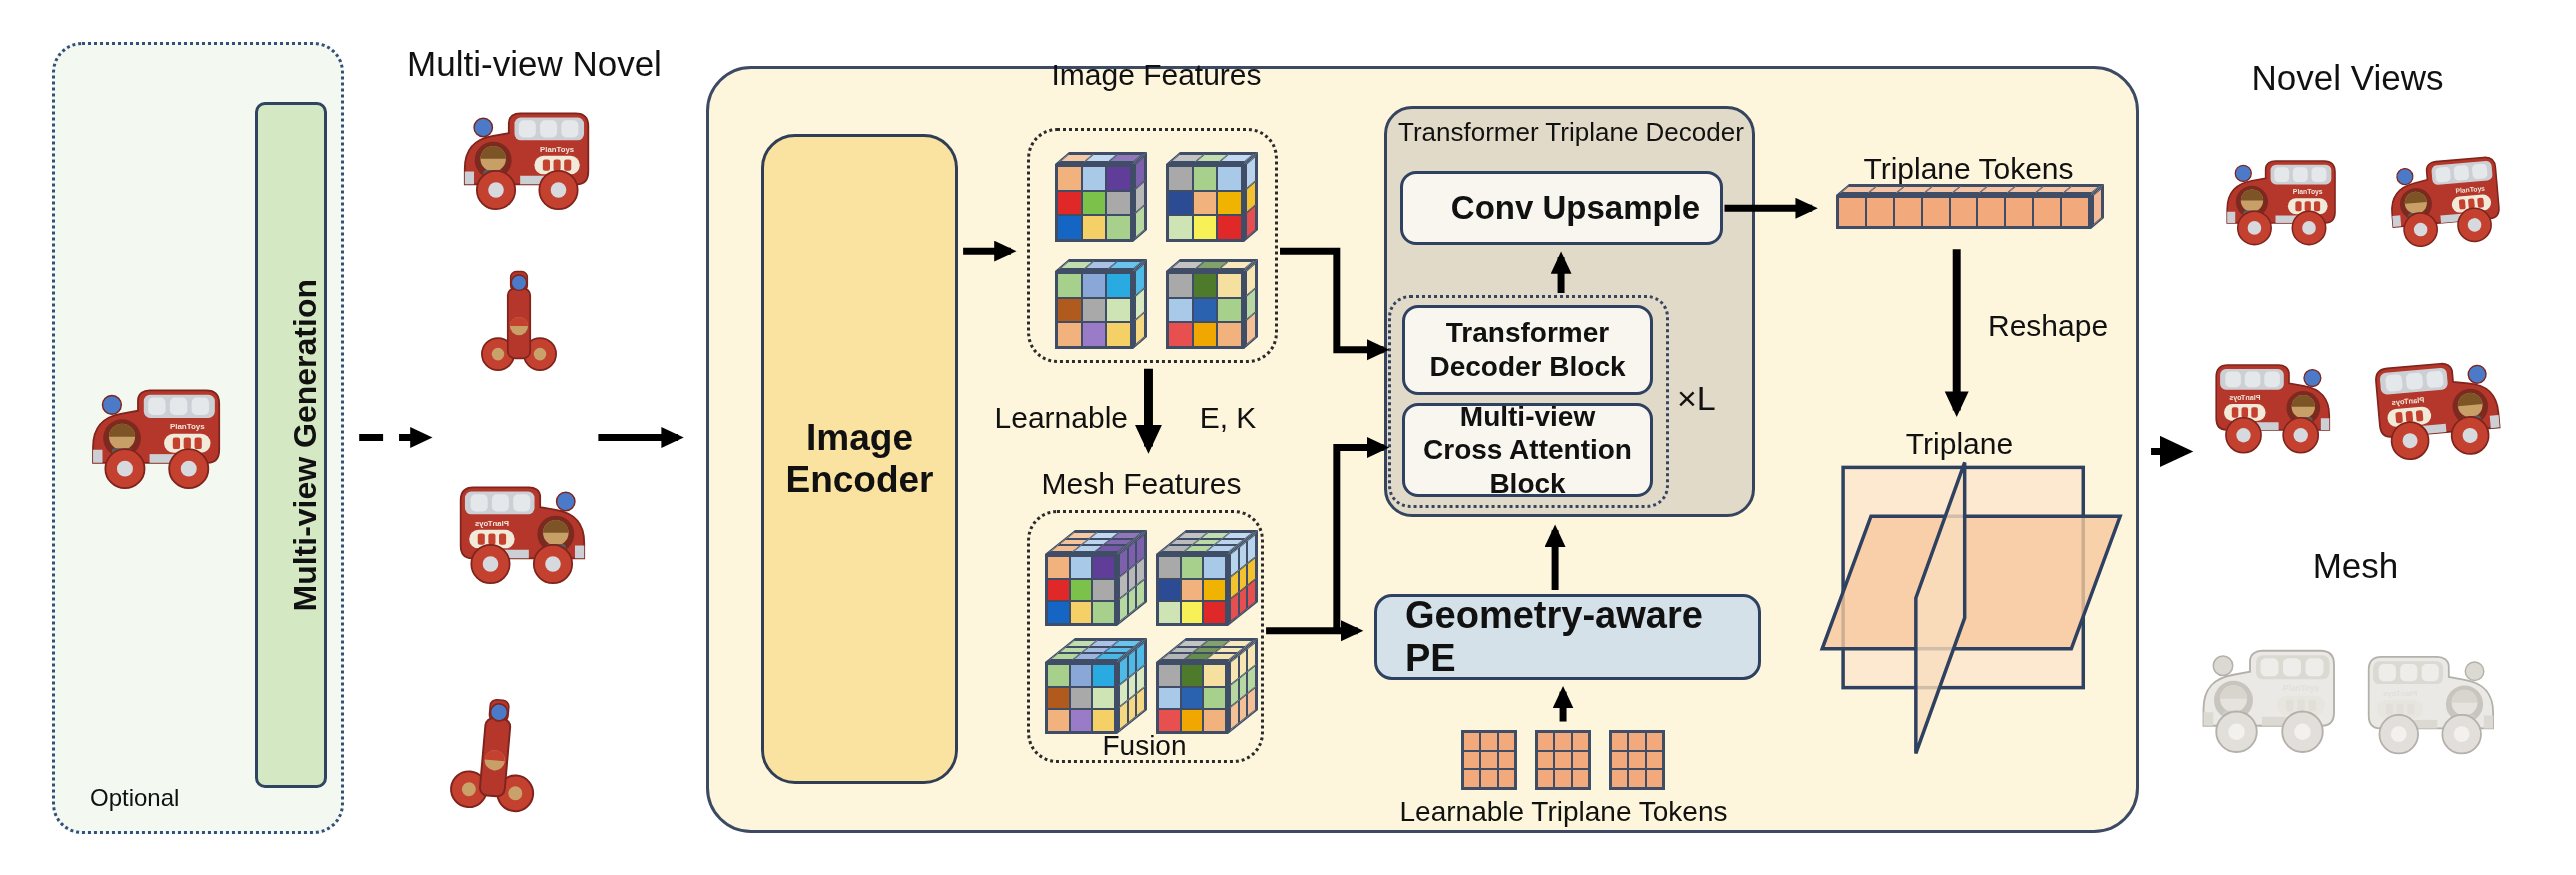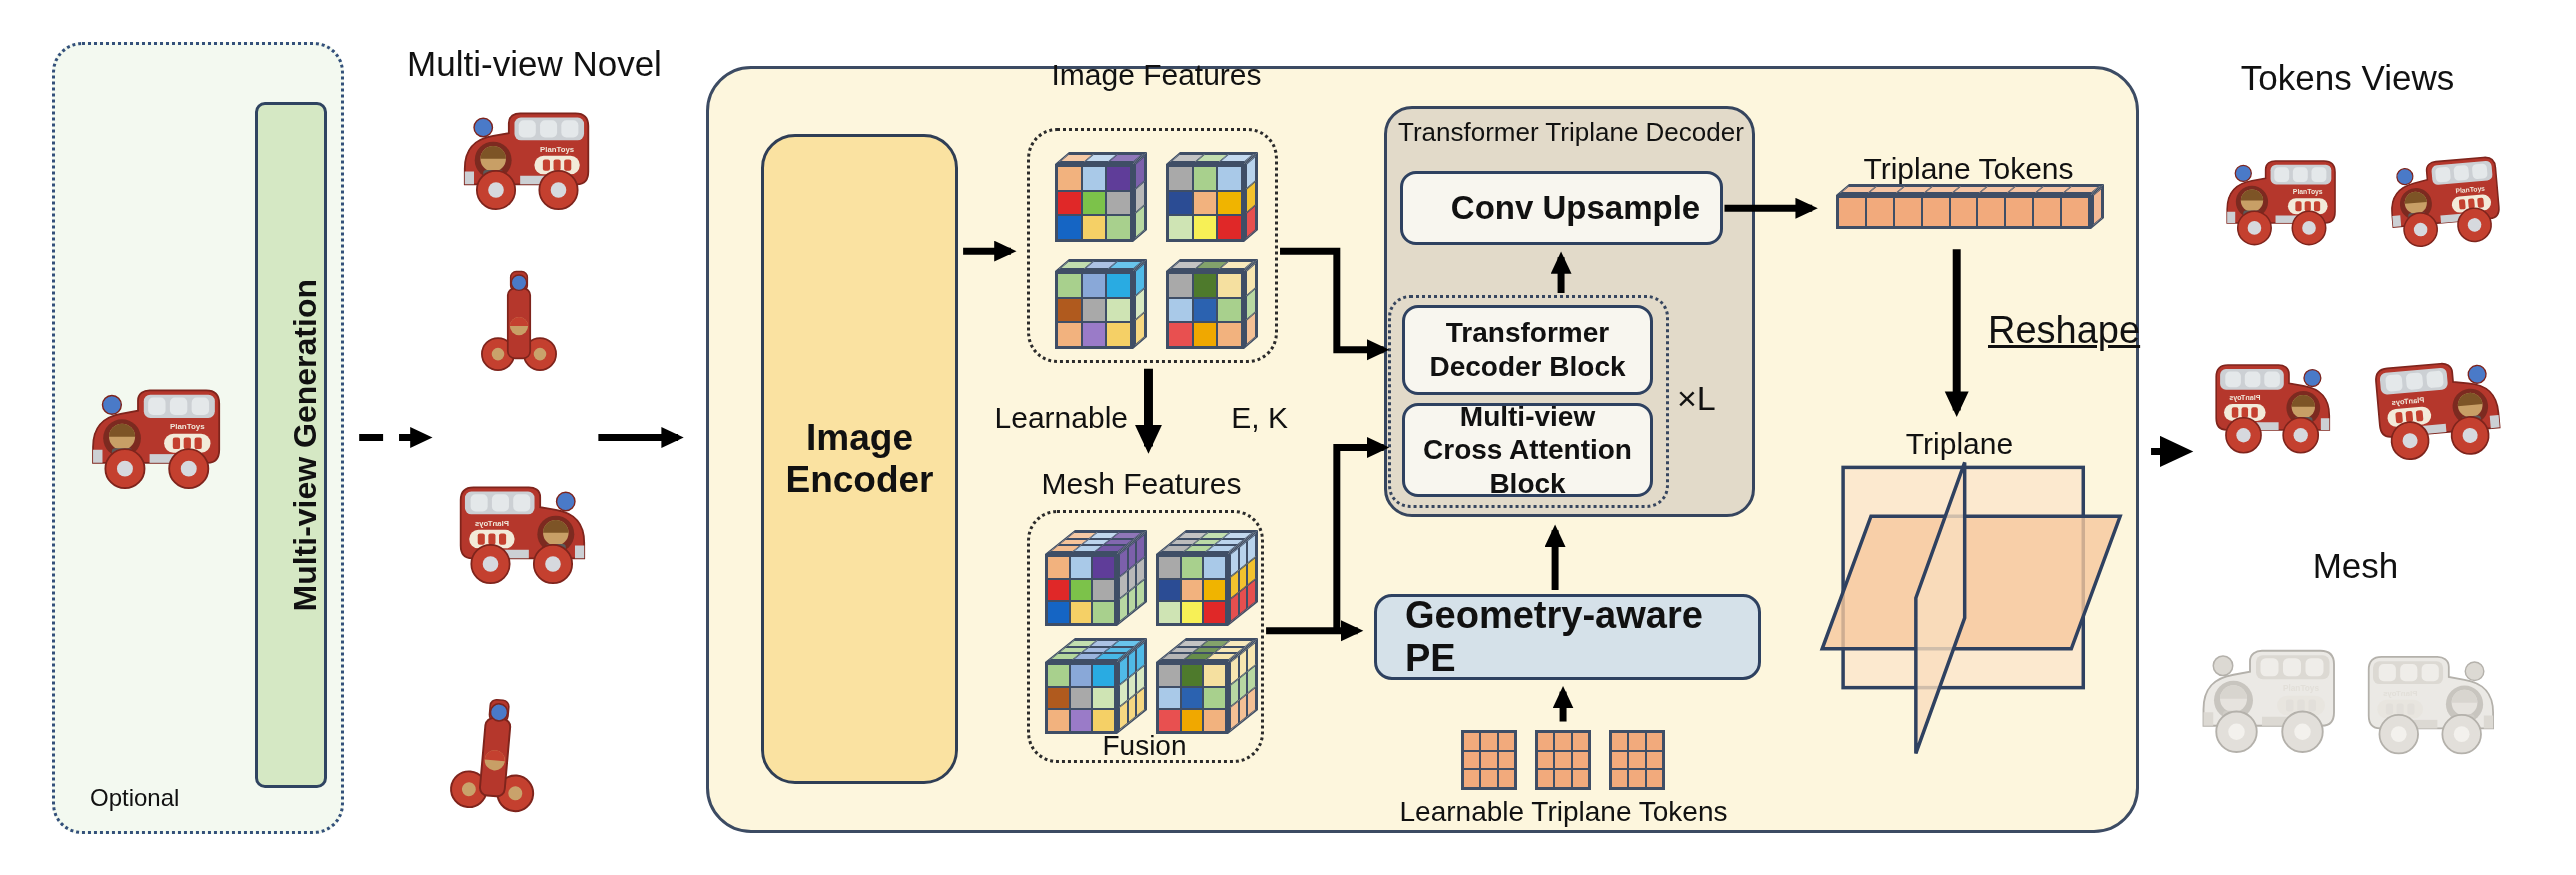--- a/index.html
+++ b/index.html
@@ -27,41 +27,41 @@
     font-weight:bold;font-size:37px;text-align:center;padding:0 28px;}
 
   .dotted-box{border:3px dotted #2b2b2b;border-radius:30px;background:transparent;}
   .if-box{left:1027px;top:128px;width:251px;height:235px;}
   .gf-box{left:1027px;top:510px;width:237px;height:253px;}
 
   .if-title{left:1007px;top:58px;width:299px;font-size:30px;}
   .gf-title{left:997px;top:467px;width:289px;font-size:30px;}
   .fusion-label{left:1055px;top:730px;width:179px;font-size:28px;}
   .projection-label{left:947px;top:401px;width:181px;text-align:right;font-size:30px;}
-  .ek-label{left:1168px;top:401px;width:120px;text-align:right;font-size:30px;}
+  .ek-label{left:1168px;top:401px;width:120px;text-align:center;font-size:30px;}
 
   
   .decoder-box{left:1384px;top:106px;width:371px;height:411px;background:#e2dac9;
     border:3px solid #36455e;border-radius:28px;}
   .decoder-title{left:1398px;top:118px;width:349px;text-align:left;font-size:26px;}
   .inner-box{background:#f8f6ef;border:3px solid #2e4160;border-radius:16px;
     display:flex;align-items:center;justify-content:center;text-align:center;font-weight:bold;}
   .conv-box{left:1400px;top:171px;width:323px;height:74px;font-size:33px;}
   .dotted-group{left:1388px;top:295px;width:281px;height:213px;border:3px dotted #36455e;border-radius:22px;}
   .tdb-box{left:1402px;top:305px;width:251px;height:90px;font-size:28px;line-height:1.2;padding:0 20px;}
   .mvca-box{left:1402px;top:403px;width:251px;height:94px;font-size:28px;line-height:1.2;padding:0 14px;}
   .xl-label{left:1677px;top:379px;width:80px;font-size:34px;text-align:left;}
 
   .pe-box{left:1374px;top:594px;width:387px;height:86px;background:#d5e1e9;
     border:3px solid #2e4160;border-radius:18px;display:flex;align-items:center;justify-content:center;
     font-weight:bold;font-size:38px;}
   .ltt-label{left:1394px;top:796px;width:339px;font-size:28px;}
 
   .tokens-title{left:1814px;top:144px;width:309px;font-size:30px;margin-top:8px;}
-  .reshape-label{left:1988px;top:309px;width:160px;text-align:left;font-size:38px;text-decoration:underline;}
+  .reshape-label{left:1988px;top:309px;width:160px;text-align:left;font-size:30px;}
   .triplane-label{left:1860px;top:427px;width:199px;font-size:30px;}
 
   .novel-title{left:2193px;top:58px;width:309px;font-size:35px;}
   .mesh-title{left:2201px;top:546px;width:309px;font-size:35px;}
 
   
   .cube{position:absolute;--cstroke:#3f4e66;}
   .cube-face{position:absolute;display:grid;border:2px solid var(--cstroke);box-sizing:border-box;left:0;top:0;}
   .cube-face > div{border:1.4px solid var(--cstroke);box-sizing:border-box;}
   .cube-top{transform-origin:bottom left;}
@@ -480,21 +480,21 @@
         <div style="background: rgb(246, 196, 163);"></div>
         <div style="background: rgb(246, 196, 163);"></div>
       </div>
       <div class="cube-face cube-right" style="width: 13px; height: 34px; left: 255px; grid-template-columns: repeat(1, 1fr); transform: skewY(-40.2364deg);">
         <div style="background: rgb(244, 185, 148);"></div>
       </div>
     </div>
   <div class="lbl reshape-label">Reshape</div>
   <div class="lbl triplane-label">Triplane</div>
 
-  <div class="lbl novel-title">Tokens Views</div>
+  <div class="lbl novel-title">Novel Views</div>
   <div class="truck" style="left:2216px;top:127px;width:124px;height:146px;">
     <svg viewBox="0 0 200 170">
         <use href="#t-side"></use>
       </svg>
   </div>
   <div class="truck tilt-l" style="left:2380px;top:125px;width:123px;height:150px;">
     <svg viewBox="0 0 200 170">
         <use href="#t-side"></use>
       </svg>
   </div>

